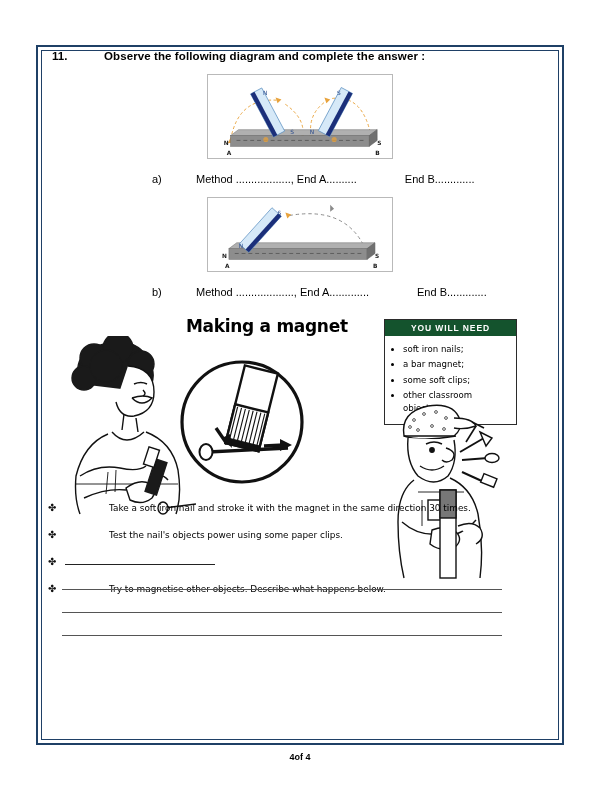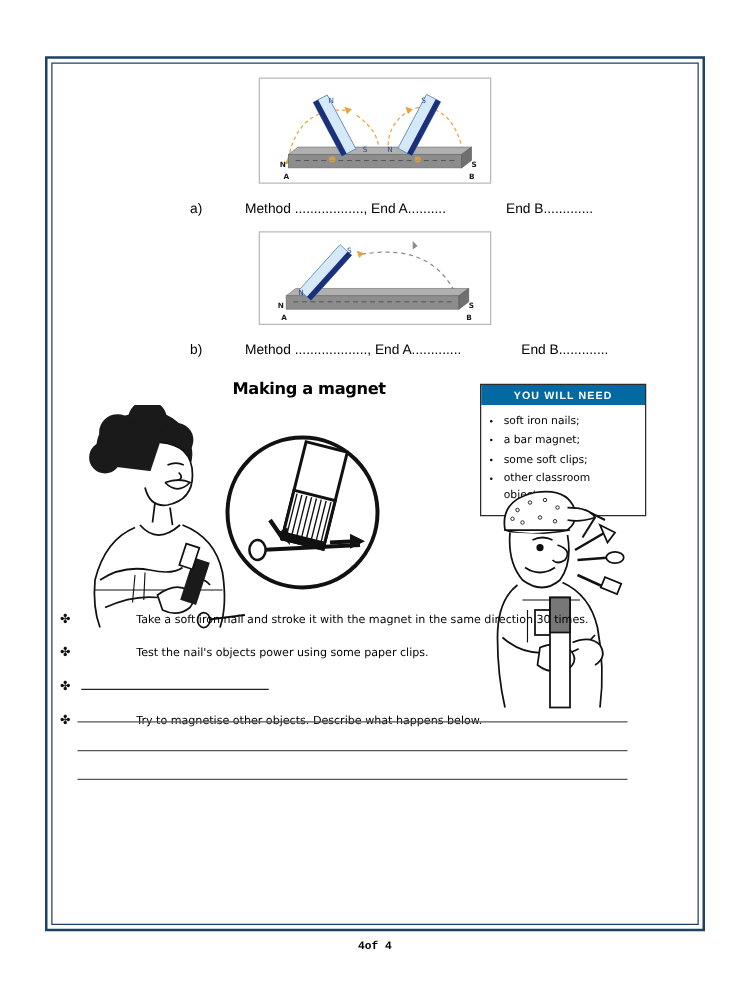--- a/index.html
+++ b/index.html
@@ -80,38 +80,38 @@
   
   .worksheet {
     position: relative;
     margin-top: 16px;
     height: 345px;
   }
   .ws-title {
     position: absolute;
     left: 142px;
     top: 2px;
-    font-size: 13px;
+    font-size: 17px;
     font-weight: bold;
     font-family: "DejaVu Sans", sans-serif;
     letter-spacing: -0.3px;
   }
 
   
   .ywn {
     position: absolute;
     left: 340px;
     top: 5px;
     width: 133px;
     border: 1px solid #2b2b2b;
     background: #fff;
     box-sizing: border-box;
   }
   .ywn-head {
-    background: #0369a1;
+    background: #14532d;
     color: #fff;
     font-size: 8.5px;
     font-weight: bold;
     letter-spacing: 0.9px;
     text-align: center;
     padding: 3px 0 3px;
   }
   .ywn-list {
     margin: 0;
     padding: 5px 6px 6px 16px;
@@ -173,32 +173,36 @@
 
   
   .footer {
     position: absolute;
     left: 0;
     top: 752px;
     width: 600px;
     text-align: center;
     font-size: 9px;
     font-weight: bold;
-    font-family: Liberation Mono, monospace;
+    font-family: Liberation Sans, sans-serif;
   }
 </style>
 </head>
 <body>
 
 <div class="page-frame">
   <div class="page-frame-inner"></div>
 </div>
 
 <div class="content">
 
+  <div class="q-head">
+    <span class="q-num">11.</span>
+    <span class="q-text">Observe the following diagram and complete the answer :</span>
+  </div>
 
   <div class="diagram-box one">
     <svg viewBox="0 0 186 85" xmlns="http://www.w3.org/2000/svg">
 
       <path d="M22 66 Q30 22 72 26" fill="none" stroke="#e8a33d" stroke-width="1" stroke-dasharray="3,2.5"></path>
       <path d="M78 30 Q98 44 96 62" fill="none" stroke="#e8a33d" stroke-width="1" stroke-dasharray="3,2.5"></path>
 
       <path d="M104 60 Q102 40 118 28" fill="none" stroke="#e8a33d" stroke-width="1" stroke-dasharray="3,2.5"></path>
       <path d="M126 24 Q158 20 166 64" fill="none" stroke="#e8a33d" stroke-width="1" stroke-dasharray="3,2.5"></path>
 

